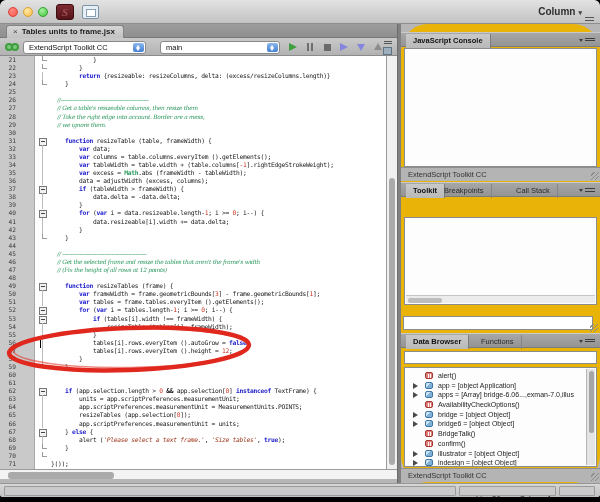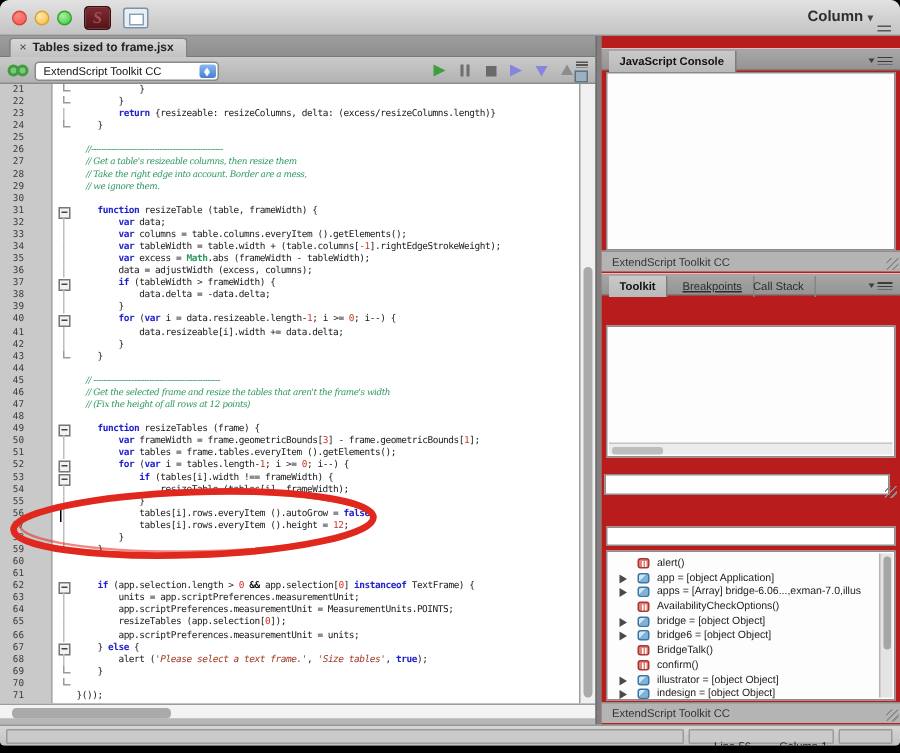--- a/index.html
+++ b/index.html
@@ -81,21 +81,21 @@
   .tk-c{color:#2e9960;font-style:italic;font-family:"DejaVu Serif",serif;font-size:5.9px;}
   .caret{position:absolute;left:40px;width:1px;height:8px;background:#000;}
   .annot{position:absolute;left:2px;top:322px;pointer-events:none;z-index:5;}
   .vsb{position:absolute;left:386px;top:56px;width:11px;height:413px;background:#f0f0f0;border-left:1px solid #9c9c9c;}
   .vsb .thumb{position:absolute;left:2px;right:2px;top:122px;height:287px;background:#aaa;border-radius:3px;}
   .hsb{position:absolute;left:0;top:469px;width:397px;height:10px;background:#f3f3f3;border-top:1px solid #9c9c9c;}
   .hsb .thumb{position:absolute;left:8px;top:1.5px;width:106px;height:7px;background:#aaa;border-radius:3px;}
   .understrip{position:absolute;left:0;top:479px;width:397px;height:4px;background:#b6b6b6;}
   .splitter{position:absolute;left:397px;top:24px;width:4px;height:459px;background:#808080;border-left:1px solid #6c6c6c;}
   
-  .dock{position:absolute;left:401px;top:24px;width:199px;height:459px;background:#b91c1c;}
+  .dock{position:absolute;left:401px;top:24px;width:199px;height:459px;background:#eab308;border-radius:27px;}
   .phdr{position:absolute;left:0;width:199px;height:15px;background:linear-gradient(#a7a7a7,#949494);
         border-top:1px solid #c9c9c9;border-bottom:1px solid #7c7c7c;}
   .ptab{position:absolute;top:1px;height:14px;font-size:7.5px;color:#2b2b2b;line-height:13px;
         padding:0 7px;border-right:1px solid #858585;}
   .ptab.on{background:linear-gradient(#c9c9c9,#b9b9b9);font-weight:bold;color:#111;border-right:1px solid #7c7c7c;}
   .pmenu{position:absolute;right:5px;top:5px;width:10px;height:5px;
          background:repeating-linear-gradient(#3c3c3c 0 1px,transparent 1px 2.5px);}
   .pmenu::before{content:"";position:absolute;left:-6px;top:1px;border-left:2.5px solid transparent;
          border-right:2.5px solid transparent;border-top:3px solid #3c3c3c;}
   .white{position:absolute;background:#fdfdfd;border:1px solid #8c8c8c;}
@@ -133,33 +133,37 @@
     <div class="tl y"></div>
     <div class="tl g"></div>
     <div class="appicon">S</div>
     <div class="screenicon"></div>
     <div class="workspace"><span>Column</span><span class="car">▾</span></div>
     <div class="dockcollapse"></div>
   </div>
 
   <div class="tabbar">
     <div class="tab">
-      <span class="x">×</span><span>Tables sized to frame.jsx</span>
+      <span class="x">×</span><span>Tables units to frame.jsx</span>
     </div>
   </div>
 
   <div class="toolbar">
     <div class="linkicon">
           <i></i>
           <i></i>
         </div>
     <div class="dd" style="left:23px;top:3px;width:123px;">
       <span class="txt">ExtendScript Toolkit CC</span>
           <span class="step"></span>
     </div>
+    <div class="dd" style="left:160px;top:3px;width:120px;">
+      <span class="txt">main</span>
+          <span class="step"></span>
+    </div>
     <div class="tbico play" style="left:289px;"></div>
     <div class="tbico pause" style="left:307px;"></div>
     <div class="tbico stop" style="left:324px;"></div>
     <div class="tbico bplay" style="left:340px;"></div>
     <div class="tbico bdown" style="left:357px;"></div>
     <div class="tbico gup" style="left:374px;"></div>
     <div class="paneico"></div>
   </div>
 
   <div class="editor">
@@ -492,33 +496,38 @@
 
     <div class="phdr" style="top:8px;">
       <div class="ptab on" style="left:5px;">JavaScript Console</div>
       <div class="pmenu"></div>
     </div>
     <div class="white" style="left:3px;top:24px;width:193px;height:119px;"></div>
     <div class="pfoot" style="top:143px;"><span>ExtendScript Toolkit CC</span><div class="grip"></div></div>
 
     <div class="phdr" style="top:158px;">
       <div class="ptab on" style="left:5px;">Toolkit</div>
-      <div class="ptab" style="left:47px;text-decoration:underline;">Breakpoints</div>
-      <div class="ptab" style="left:94px;text-align:right;">Call Stack</div>
+      <div class="ptab" style="left:36px;">Breakpoints</div>
+      <div class="ptab" style="left:108px;text-align:right;">Call Stack</div>
       <div class="pmenu"></div>
     </div>
 
     <div class="white" style="left:3px;top:193px;width:193px;height:88px;">
       <div style="position:absolute;left:1px;right:1px;bottom:1px;height:8px;background:#ececec;border-top:1px solid #c6c6c6;">
         <div style="position:absolute;left:2px;top:1.5px;width:34px;height:5px;background:#bdbdbd;border-radius:2px;"></div>
       </div>
     </div>
     <div class="input" style="left:2px;top:292px;width:190px;height:14px;"></div>
     <div class="grip" style="right:2px;bottom:151px;"></div>
 
+    <div class="phdr" style="top:309px;">
+      <div class="ptab on" style="left:5px;">Data Browser</div>
+      <div class="ptab" style="left:73px;">Functions</div>
+      <div class="pmenu"></div>
+    </div>
     <div class="input" style="left:3px;top:327px;width:193px;height:13px;"><span></span></div>
     <div class="white" style="left:3px;top:343px;width:193px;height:100px;overflow:hidden;">
       <div id="tree-rows" style="position:absolute;left:0;top:3px;right:10px;">
   <div class="trow">
 
     <span class="ticon fn"></span>
     <span class="tlabel">alert()</span>
   </div>
 
   <div class="trow exp">

